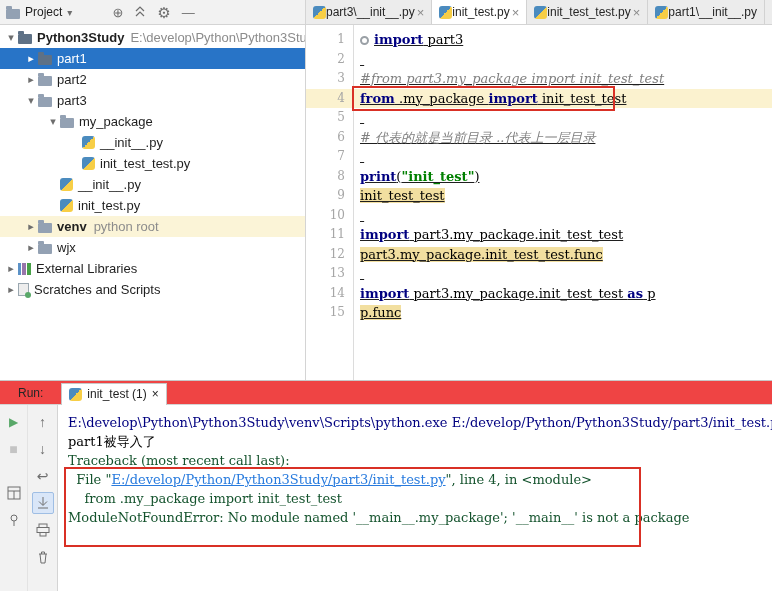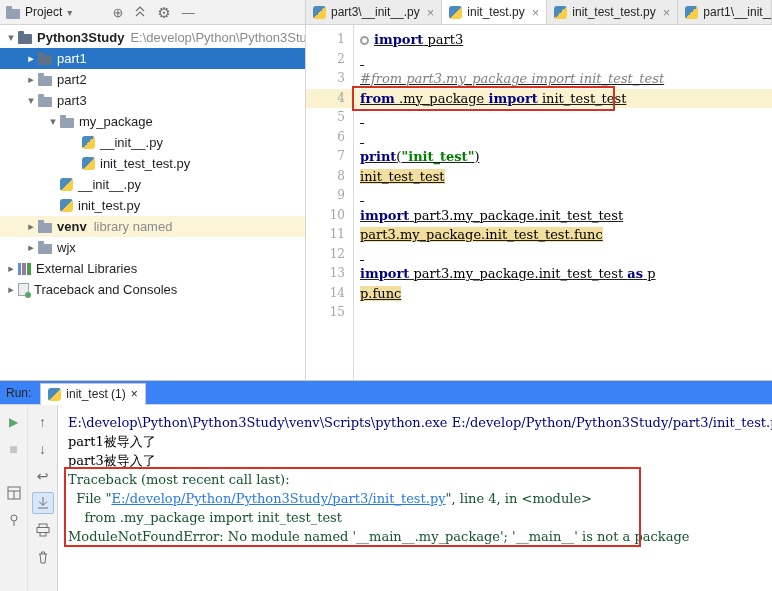--- a/index.html
+++ b/index.html
@@ -8,21 +8,21 @@
 
   
   .header{display:flex;height:25px;}
   .project-toolbar{width:306px;background:#F2F2F2;border-bottom:1px solid #D4D4D4;border-right:1px solid #D4D4D4;display:flex;align-items:center;padding:0 6px;}
   .proj-sel{display:flex;align-items:center;gap:5px;}
   .proj-sel .chev{color:#6E6E6E;font-size:10px;}
   .tb-icons{display:flex;align-items:center;gap:11px;margin-left:40px;color:#6E6E6E;}
   .tbi{font-size:13px;line-height:1;display:flex;align-items:center;}
   .tbi.gear{font-size:15px;}
   .tab-bar{flex:1;background:#ECECEC;border-bottom:1px solid #D4D4D4;display:flex;overflow:hidden;}
-  .tab{display:flex;align-items:center;gap:5px;padding:0 7px;border-right:1px solid #D2D2D2;background:#ECECEC;white-space:nowrap;position:relative;color:#262626;}
+  .tab{display:flex;align-items:center;padding:0 7px;border-right:1px solid #D2D2D2;background:#ECECEC;white-space:nowrap;position:relative;color:#262626;}
   .tab.active{background:#fff;}
   .tab.active::after{content:"";position:absolute;left:0;right:0;bottom:-1px;height:1px;background:#fff;}
   .tab .close{color:#8A8A8A;font-size:13px;margin-left:2px;}
   .tab.clipped{max-width:132px;overflow:hidden;}
 
   
   .main{display:flex;height:355px;}
   .project-panel{width:306px;border-right:1px solid #D4D4D4;background:#fff;padding-top:2px;overflow:hidden;}
   .row{height:21px;line-height:21px;display:flex;align-items:center;white-space:nowrap;font-size:13px;overflow:hidden;}
   .row .chev{width:14px;text-align:center;color:#6E6E6E;font-size:11px;flex:none;}
@@ -56,21 +56,21 @@
   .cline.caret{background:#FBF2CF;}
   .t-kw{color:#000080;font-weight:bold;}
   .t-plain{color:#000;}
   .t-comment{color:#808080;font-style:italic;}
   .t-str{color:#008000;font-weight:bold;}
   .t-hl{background:#F2DFA0;color:#000;}
   .t-marker{display:inline-block;width:9px;height:9px;border:2px solid #9AA0A6;border-radius:50%;margin-right:5px;vertical-align:-1px;}
 
   
   .run-panel{height:211px;border-top:1px solid #C8C8C8;display:flex;flex-direction:column;background:#fff;}
-  .run-tabbar{height:24px;background:#3b82f6;border-bottom:1px solid #D4D4D4;display:flex;align-items:center;padding-left:6px;gap:9px;flex:none;}
+  .run-tabbar{height:24px;background:#ef4444;border-bottom:1px solid #D4D4D4;display:flex;align-items:center;padding-left:18px;gap:18px;flex:none;}
   .run-lbl{color:#262626;}
   .run-tab{display:flex;align-items:center;gap:5px;background:#fff;border:1px solid #C8C8C8;border-bottom:none;height:22px;margin-top:2px;padding:0 7px;}
   .run-content{flex:1;display:flex;overflow:hidden;}
   .rtb{background:#F2F2F2;display:flex;flex-direction:column;align-items:center;padding-top:6px;gap:5px;flex:none;}
   .rtb.col1{width:28px;border-right:1px solid #E3E3E3;}
   .rtb.col2{width:30px;border-right:1px solid #D4D4D4;}
   .rbtn{width:22px;height:22px;display:flex;align-items:center;justify-content:center;color:#6E6E6E;font-size:14px;}
   .rbtn.playbtn{color:#59A869;font-size:12px;}
   .rbtn.stopbtn{color:#C4C4C4;}
   .rbtn.toggled{background:#D9E6F8;border:1px solid #9FBEE4;border-radius:2px;}
@@ -181,36 +181,36 @@
       </div>
       <div class="row lvl2">
         <span class="chev"></span>
         <span class="ic py"></span>
         <span class="lbl">init_test.py</span>
       </div>
       <div class="row lvl1 lib">
         <span class="chev">▸</span>
         <span class="ic folder"></span>
         <span class="lbl bold">venv</span>
-        <span class="suffix">library named</span>
+        <span class="suffix">python root</span>
       </div>
       <div class="row lvl1">
         <span class="chev">▸</span>
         <span class="ic folder"></span>
         <span class="lbl">wjx</span>
       </div>
       <div class="row lvl0">
         <span class="chev">▸</span>
         <span class="ic lib"></span>
         <span class="lbl">External Libraries</span>
       </div>
       <div class="row lvl0">
         <span class="chev">▸</span>
         <span class="ic scratch"></span>
-        <span class="lbl">Traceback and Consoles</span>
+        <span class="lbl">Scratches and Scripts</span>
       </div>
     </div>
 
     <div class="editor">
       <div class="gutter">
           <div class="gline">1</div>
           <div class="gline">2</div>
           <div class="gline">3</div>
           <div class="gline caret">4</div>
           <div class="gline">5</div>
@@ -224,20 +224,21 @@
           <div class="gline">13</div>
           <div class="gline">14</div>
           <div class="gline">15</div>
         </div>
       <div class="code">
           <div class="cline"><span class="t-marker"></span><span class="t-kw">import</span><span class="t-plain"> part3</span></div>
           <div class="cline">&nbsp;</div>
           <div class="cline"><span class="t-comment">#from part3.my_package import init_test_test</span></div>
           <div class="cline caret"><span class="t-kw">from</span><span class="t-plain"> .my_package </span><span class="t-kw">import</span><span class="t-plain"> init_test_test</span></div>
           <div class="cline">&nbsp;</div>
+          <div class="cline"><span class="t-comment"># 代表的就是当前目录 ..代表上一层目录</span></div>
           <div class="cline">&nbsp;</div>
           <div class="cline"><span class="t-kw">print</span><span class="t-plain">(</span><span class="t-str">"init_test"</span><span class="t-plain">)</span></div>
           <div class="cline"><span class="t-hl">init_test_test</span></div>
           <div class="cline">&nbsp;</div>
           <div class="cline"><span class="t-kw">import</span><span class="t-plain"> part3.my_package.init_test_test</span></div>
           <div class="cline"><span class="t-hl">part3.my_package.init_test_test.func</span></div>
           <div class="cline">&nbsp;</div>
           <div class="cline"><span class="t-kw">import</span><span class="t-plain"> part3.my_package.init_test_test </span><span class="t-kw">as</span><span class="t-plain"> p</span></div>
           <div class="cline"><span class="t-hl">p.func</span></div>
         </div>
@@ -291,21 +292,20 @@
         </span>
         <span class="rbtn">
           <svg width="14" height="14" viewBox="0 0 14 14">
               <path d="M3 4 h8 M5.5 4 v-2 h3 v2 M4 4 l1 9 h4 l1 -9" stroke="#6E6E6E" fill="none"></path>
             </svg>
         </span>
       </div>
       <div class="console">
           <div class="cline"><span class="t-sys">E:\develop\Python\Python3Study\venv\Scripts\python.exe E:/develop/Python/Python3Study/part3/init_test.py</span></div>
           <div class="cline"><span class="t-out">part1被导入了</span></div>
-          <div class="cline"><span class="t-out">part3被导入了</span></div>
           <div class="cline"><span class="t-err">Traceback (most recent call last):</span></div>
           <div class="cline"><span class="t-err">  File "</span><span class="t-link">E:/develop/Python/Python3Study/part3/init_test.py</span><span class="t-err">", line 4, in &lt;module&gt;</span></div>
           <div class="cline"><span class="t-err">    from .my_package import init_test_test</span></div>
           <div class="cline"><span class="t-err">ModuleNotFoundError: No module named '__main__.my_package'; '__main__' is not a package</span></div>
           <div class="cline">&nbsp;</div>
         </div>
     </div>
   </div>
 
   <div class="annotation" id="ann-editor" style="border-color: rgb(217, 48, 37);"></div>

